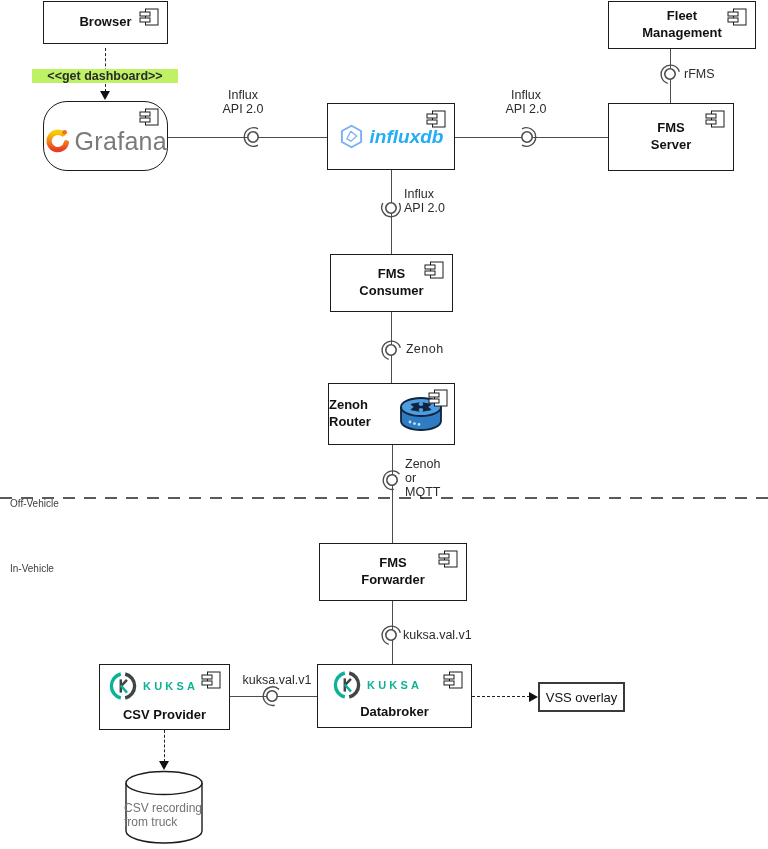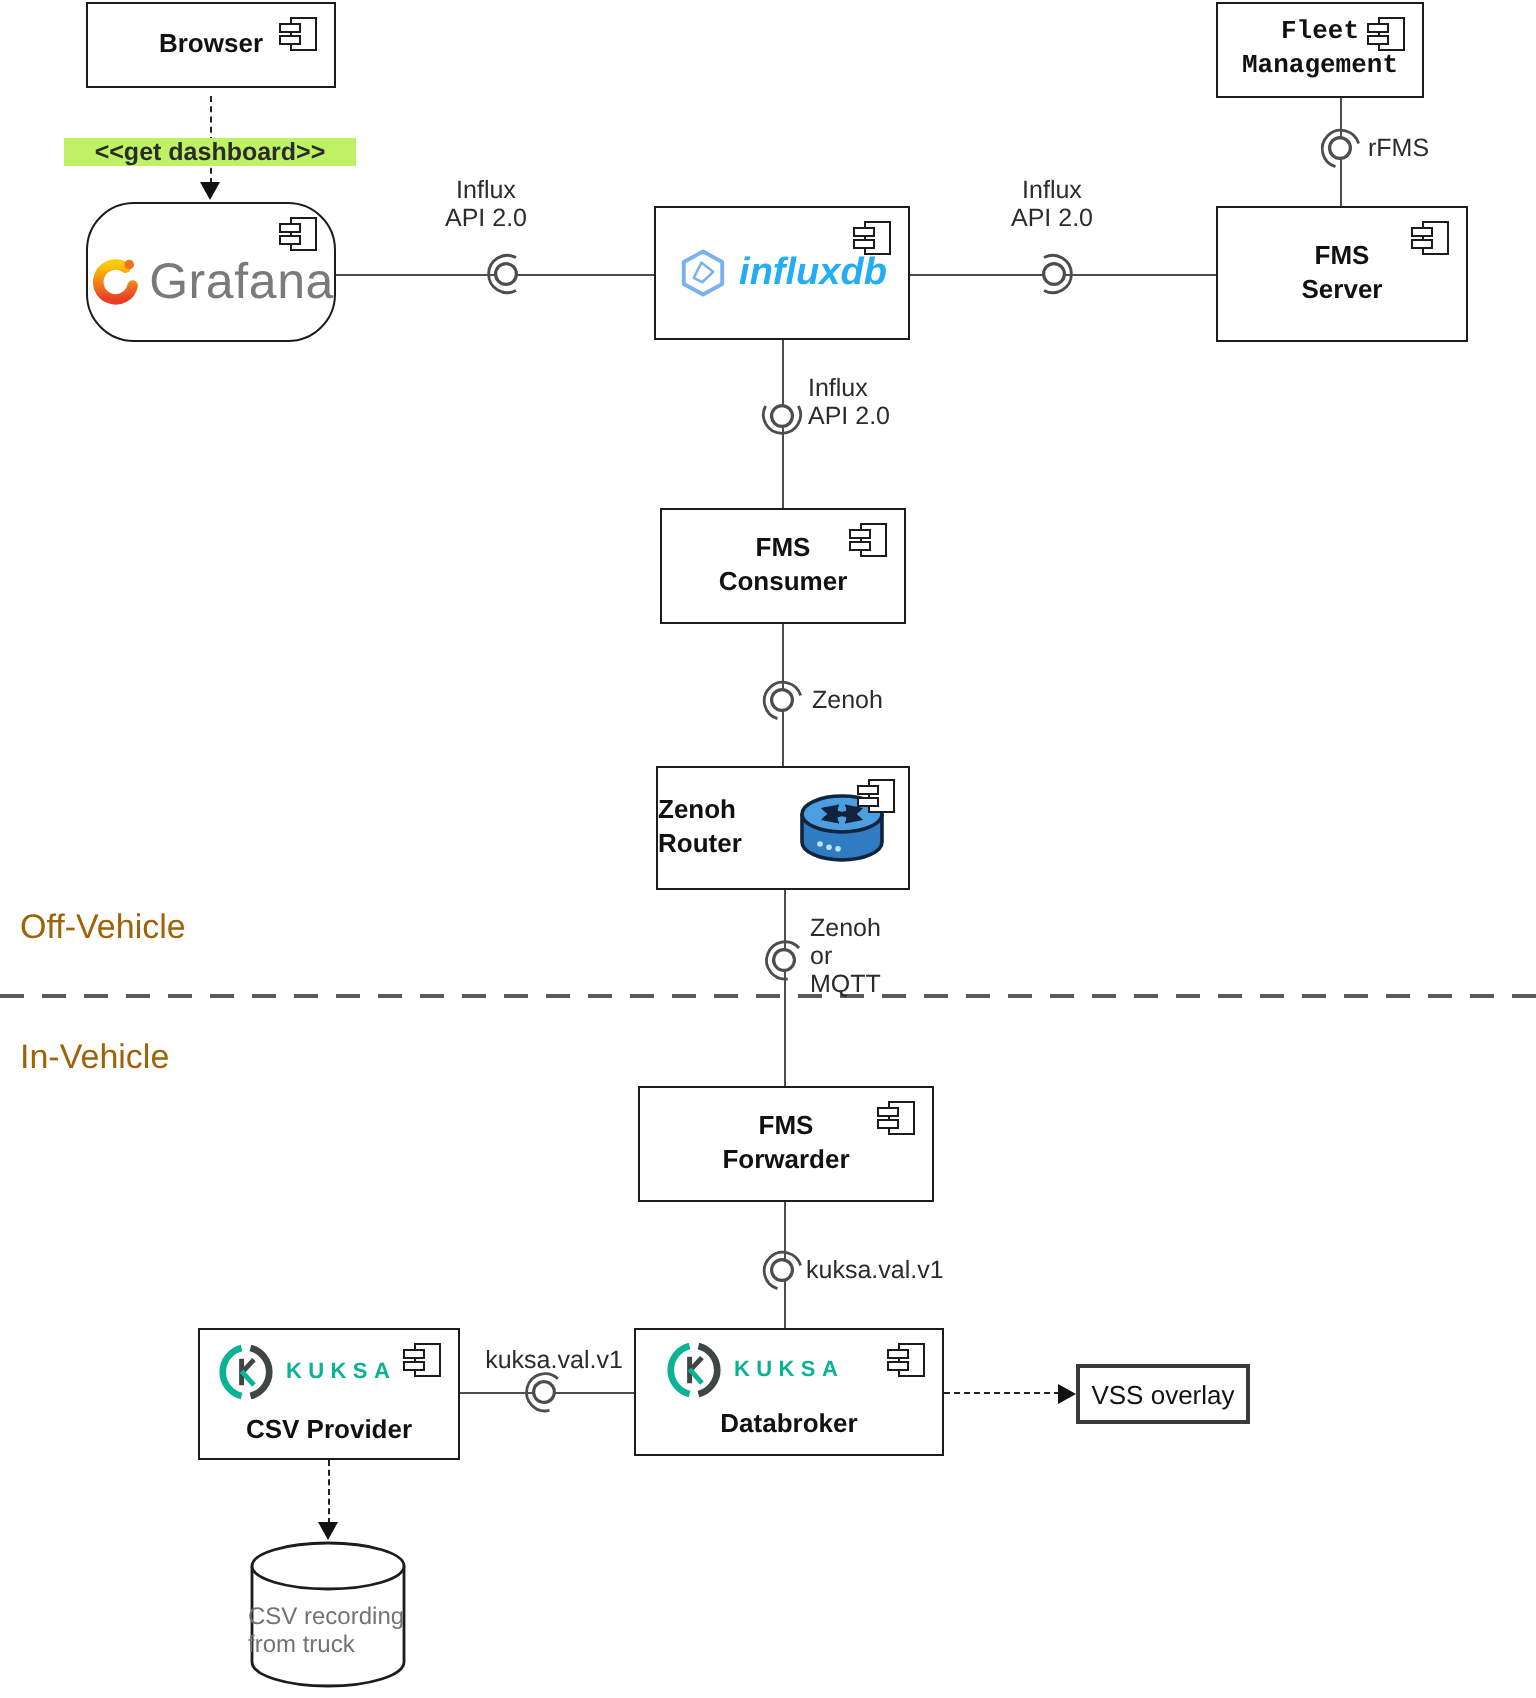--- a/index.html
+++ b/index.html
@@ -3,21 +3,21 @@
 <meta charset="utf-8">
 <style>
   html,body{margin:0;padding:0;background:#fff;}
   .canvas{position:relative;width:768px;height:849px;background:#ffffff;
           font-family:"Liberation Sans",sans-serif;overflow:hidden;}
   .box{position:absolute;background:#fff;border:1px solid #1c1c1c;box-sizing:border-box;}
   .centerflex{display:flex;align-items:center;justify-content:center;}
   .node-label{font-weight:bold;font-size:13px;color:#111;text-align:center;line-height:1.28;}
   .line{position:absolute;background:#4d4d4d;}
   .edge-label{position:absolute;font-size:12.5px;color:#2b2b2b;line-height:1.12;}
-  .zone-label{position:absolute;font-size:17px;color:#a16207;}
+  .zone-label{position:absolute;font-size:10px;color:#404040;margin-top:44px;}
   .comp-icon{position:absolute;top:6px;right:8px;width:20px;height:18px;}
   .iface{position:absolute;width:24px;height:24px;}
   .dashv{position:absolute;width:0;border-left:1.5px dashed #222;}
   .dashh{position:absolute;height:0;border-top:1.5px dashed #222;}
   .ah-down{position:absolute;width:0;height:0;border-left:5px solid transparent;
            border-right:5px solid transparent;border-top:9px solid #111;}
   .ah-right{position:absolute;width:0;height:0;border-top:5px solid transparent;
             border-bottom:5px solid transparent;border-left:9px solid #111;}
   .sep{position:absolute;left:0;top:497px;width:768px;height:2px;
        background:repeating-linear-gradient(90deg,#5a5a5a 0 12px,transparent 12px 21px);}
@@ -87,21 +87,21 @@
       <path d="M8.2 15.5 L12.2 7.6 L18.3 12.4 L12.6 17.8 Z" fill="none" stroke="#79b0f0" stroke-width="1.3" stroke-linejoin="round"></path>
     </svg>
     <span class="influx-text">influxdb</span>
     <svg class="comp-icon" viewBox="0 0 20 18">
       <rect x="6.5" y="1" width="12.5" height="16" fill="#fff" stroke="#1c1c1c"></rect>
       <rect x="1" y="4" width="10" height="4" fill="#fff" stroke="#1c1c1c"></rect>
       <rect x="1" y="10" width="10" height="4" fill="#fff" stroke="#1c1c1c"></rect>
     </svg>
   </div>
 
-  <div class="box centerflex" style="left:608px;top:1px;width:104px;height:48px;font-family:Liberation Mono, monospace;">
+  <div class="box centerflex" style="left:608px;top:1px;width:148px;height:48px;">
     <span class="node-label" style="width:92px;">Fleet Management</span>
     <svg class="comp-icon" viewBox="0 0 20 18">
       <rect x="6.5" y="1" width="12.5" height="16" fill="#fff" stroke="#1c1c1c"></rect>
       <rect x="1" y="4" width="10" height="4" fill="#fff" stroke="#1c1c1c"></rect>
       <rect x="1" y="10" width="10" height="4" fill="#fff" stroke="#1c1c1c"></rect>
     </svg>
   </div>
 
   <div class="box centerflex" style="left:608px;top:103px;width:126px;height:68px;">
     <span class="node-label" style="width:60px;">FMS Server</span>
@@ -237,21 +237,21 @@
   <div class="edge-label" style="left:32px;top:69px;width:146px;text-align:center;font-weight:bold;background:#bef264;">&lt;&lt;get dashboard&gt;&gt;</div>
 
   <div class="edge-label" style="left:221px;top:88px;width:44px;text-align:center;">Influx API 2.0</div>
 
   <div class="edge-label" style="left:504px;top:88px;width:44px;text-align:center;">Influx API 2.0</div>
 
   <div class="edge-label" style="left:684px;top:67px;">rFMS</div>
 
   <div class="edge-label" style="left:404px;top:187px;width:44px;">Influx API 2.0</div>
 
-  <div class="edge-label" style="left:406px;top:343px;">Zenoh</div>
+  <div class="edge-label" style="left:406px;top:343px;font-family:Liberation Mono, monospace;">Zenoh</div>
 
   <div class="edge-label" style="left:405px;top:457px;width:46px;">Zenoh or MQTT</div>
 
   <div class="edge-label" style="left:403px;top:628px;">kuksa.val.v1</div>
 
   <div class="edge-label" style="left:237px;top:673px;width:80px;text-align:center;">kuksa.val.v1</div>
 
 </div>
 
 </body></html>

